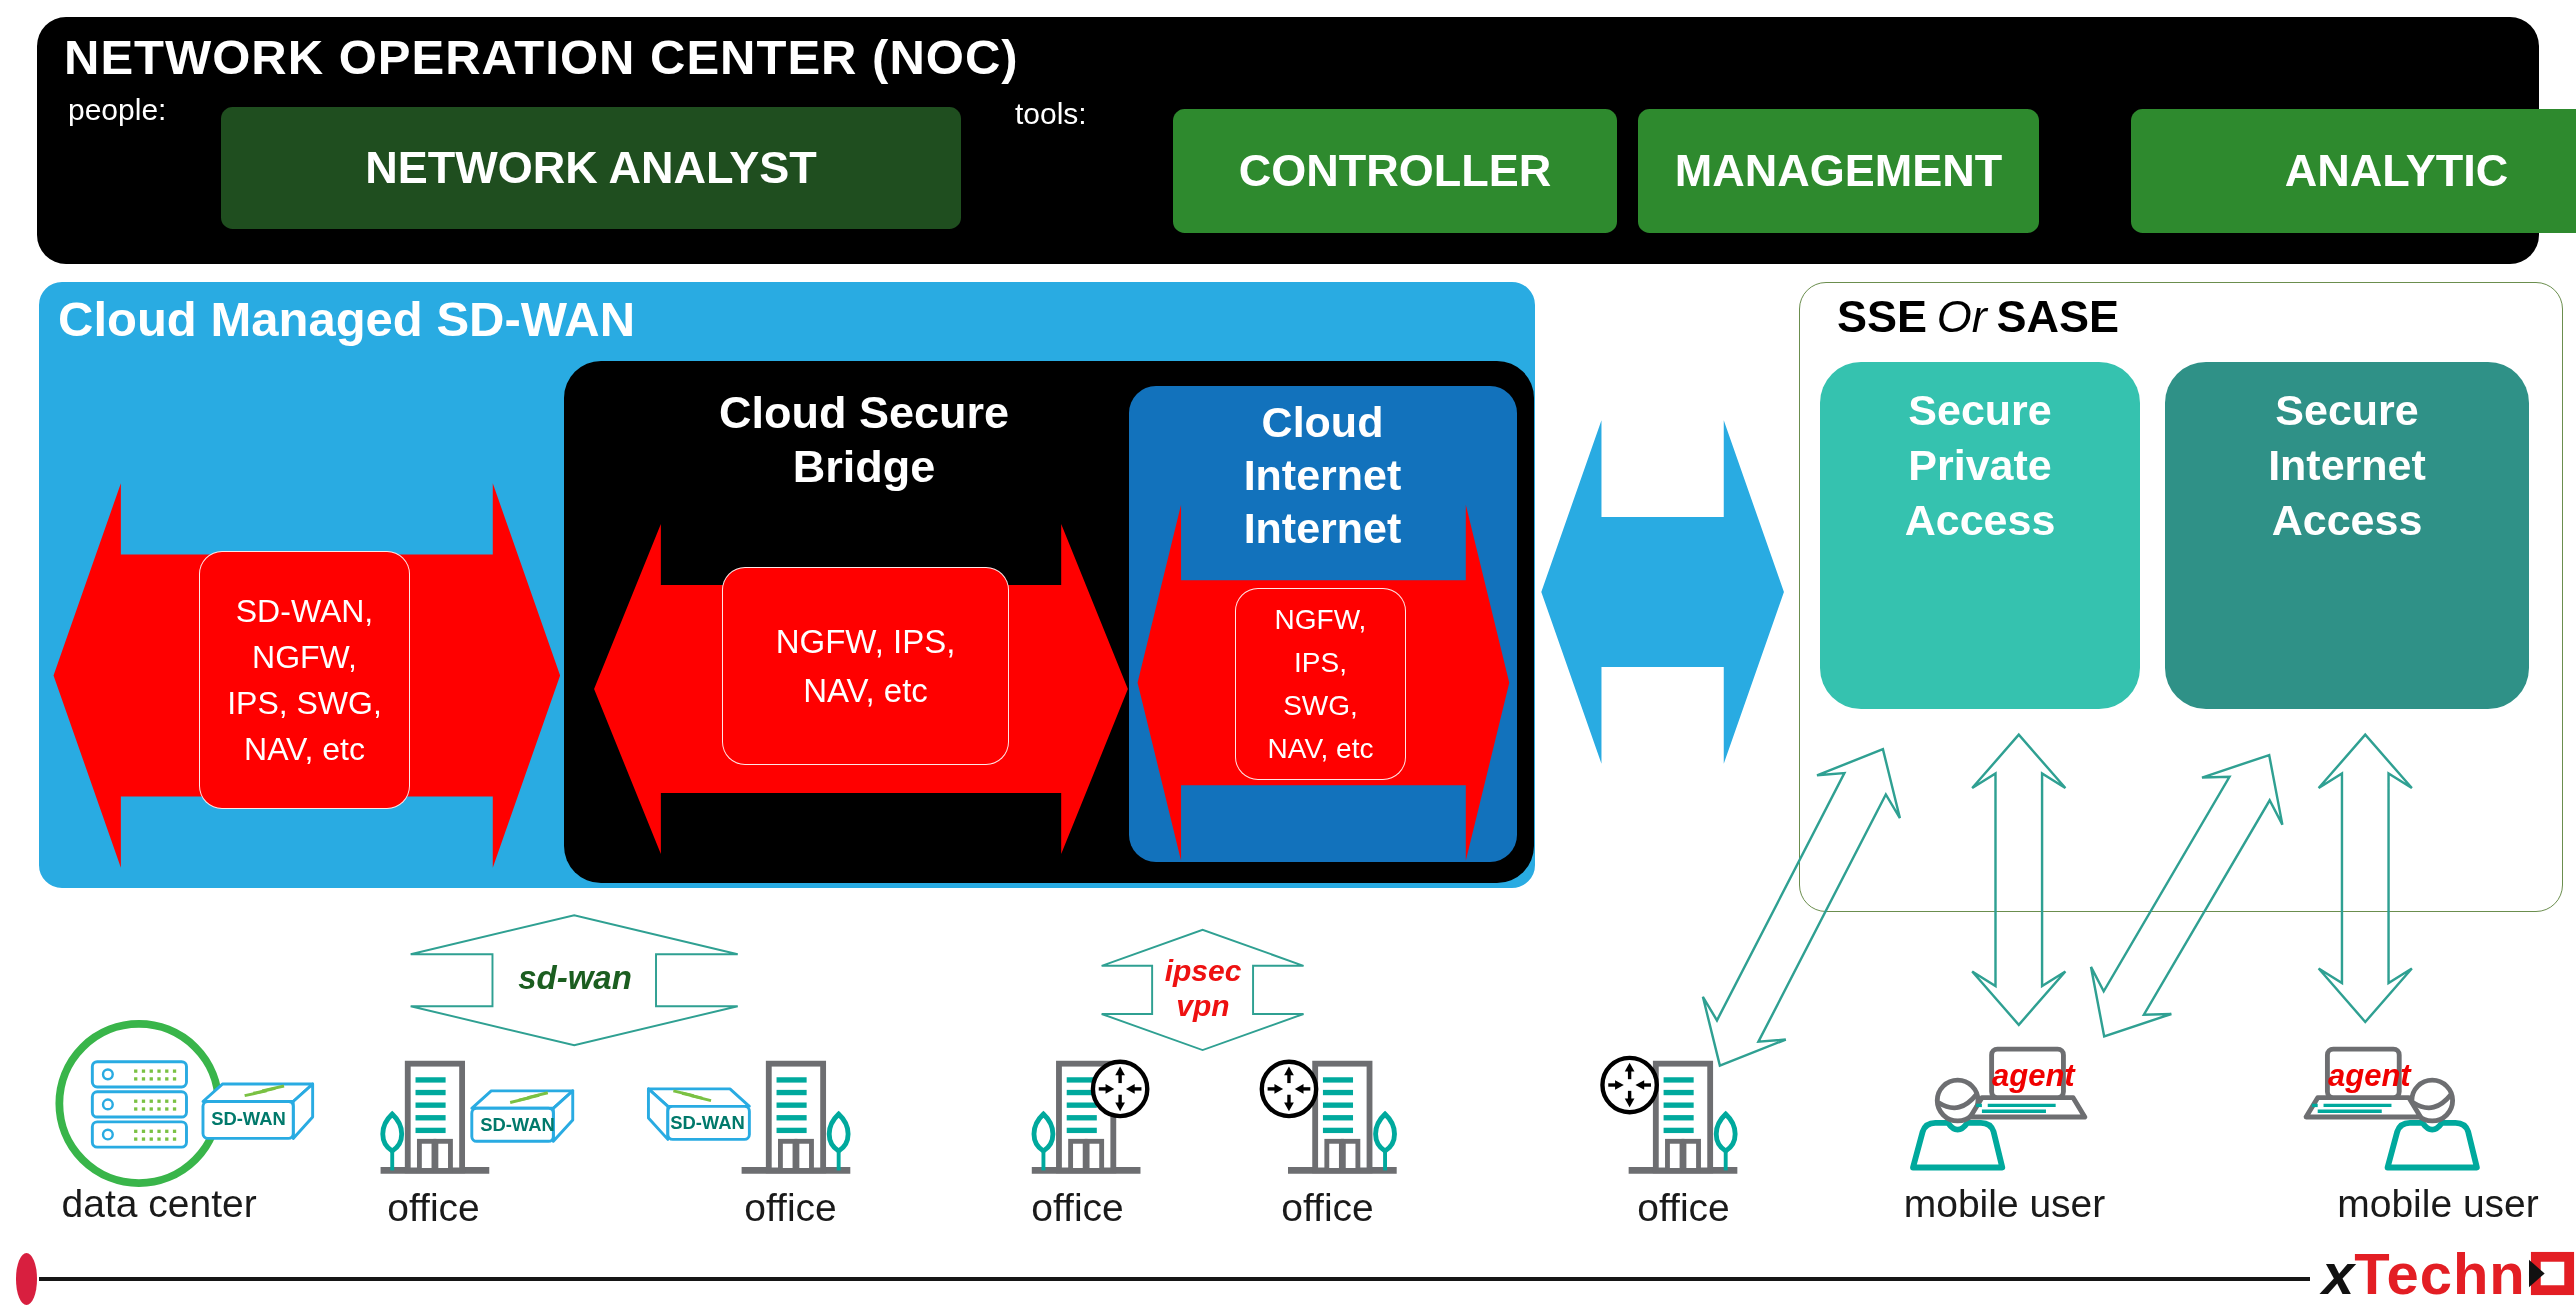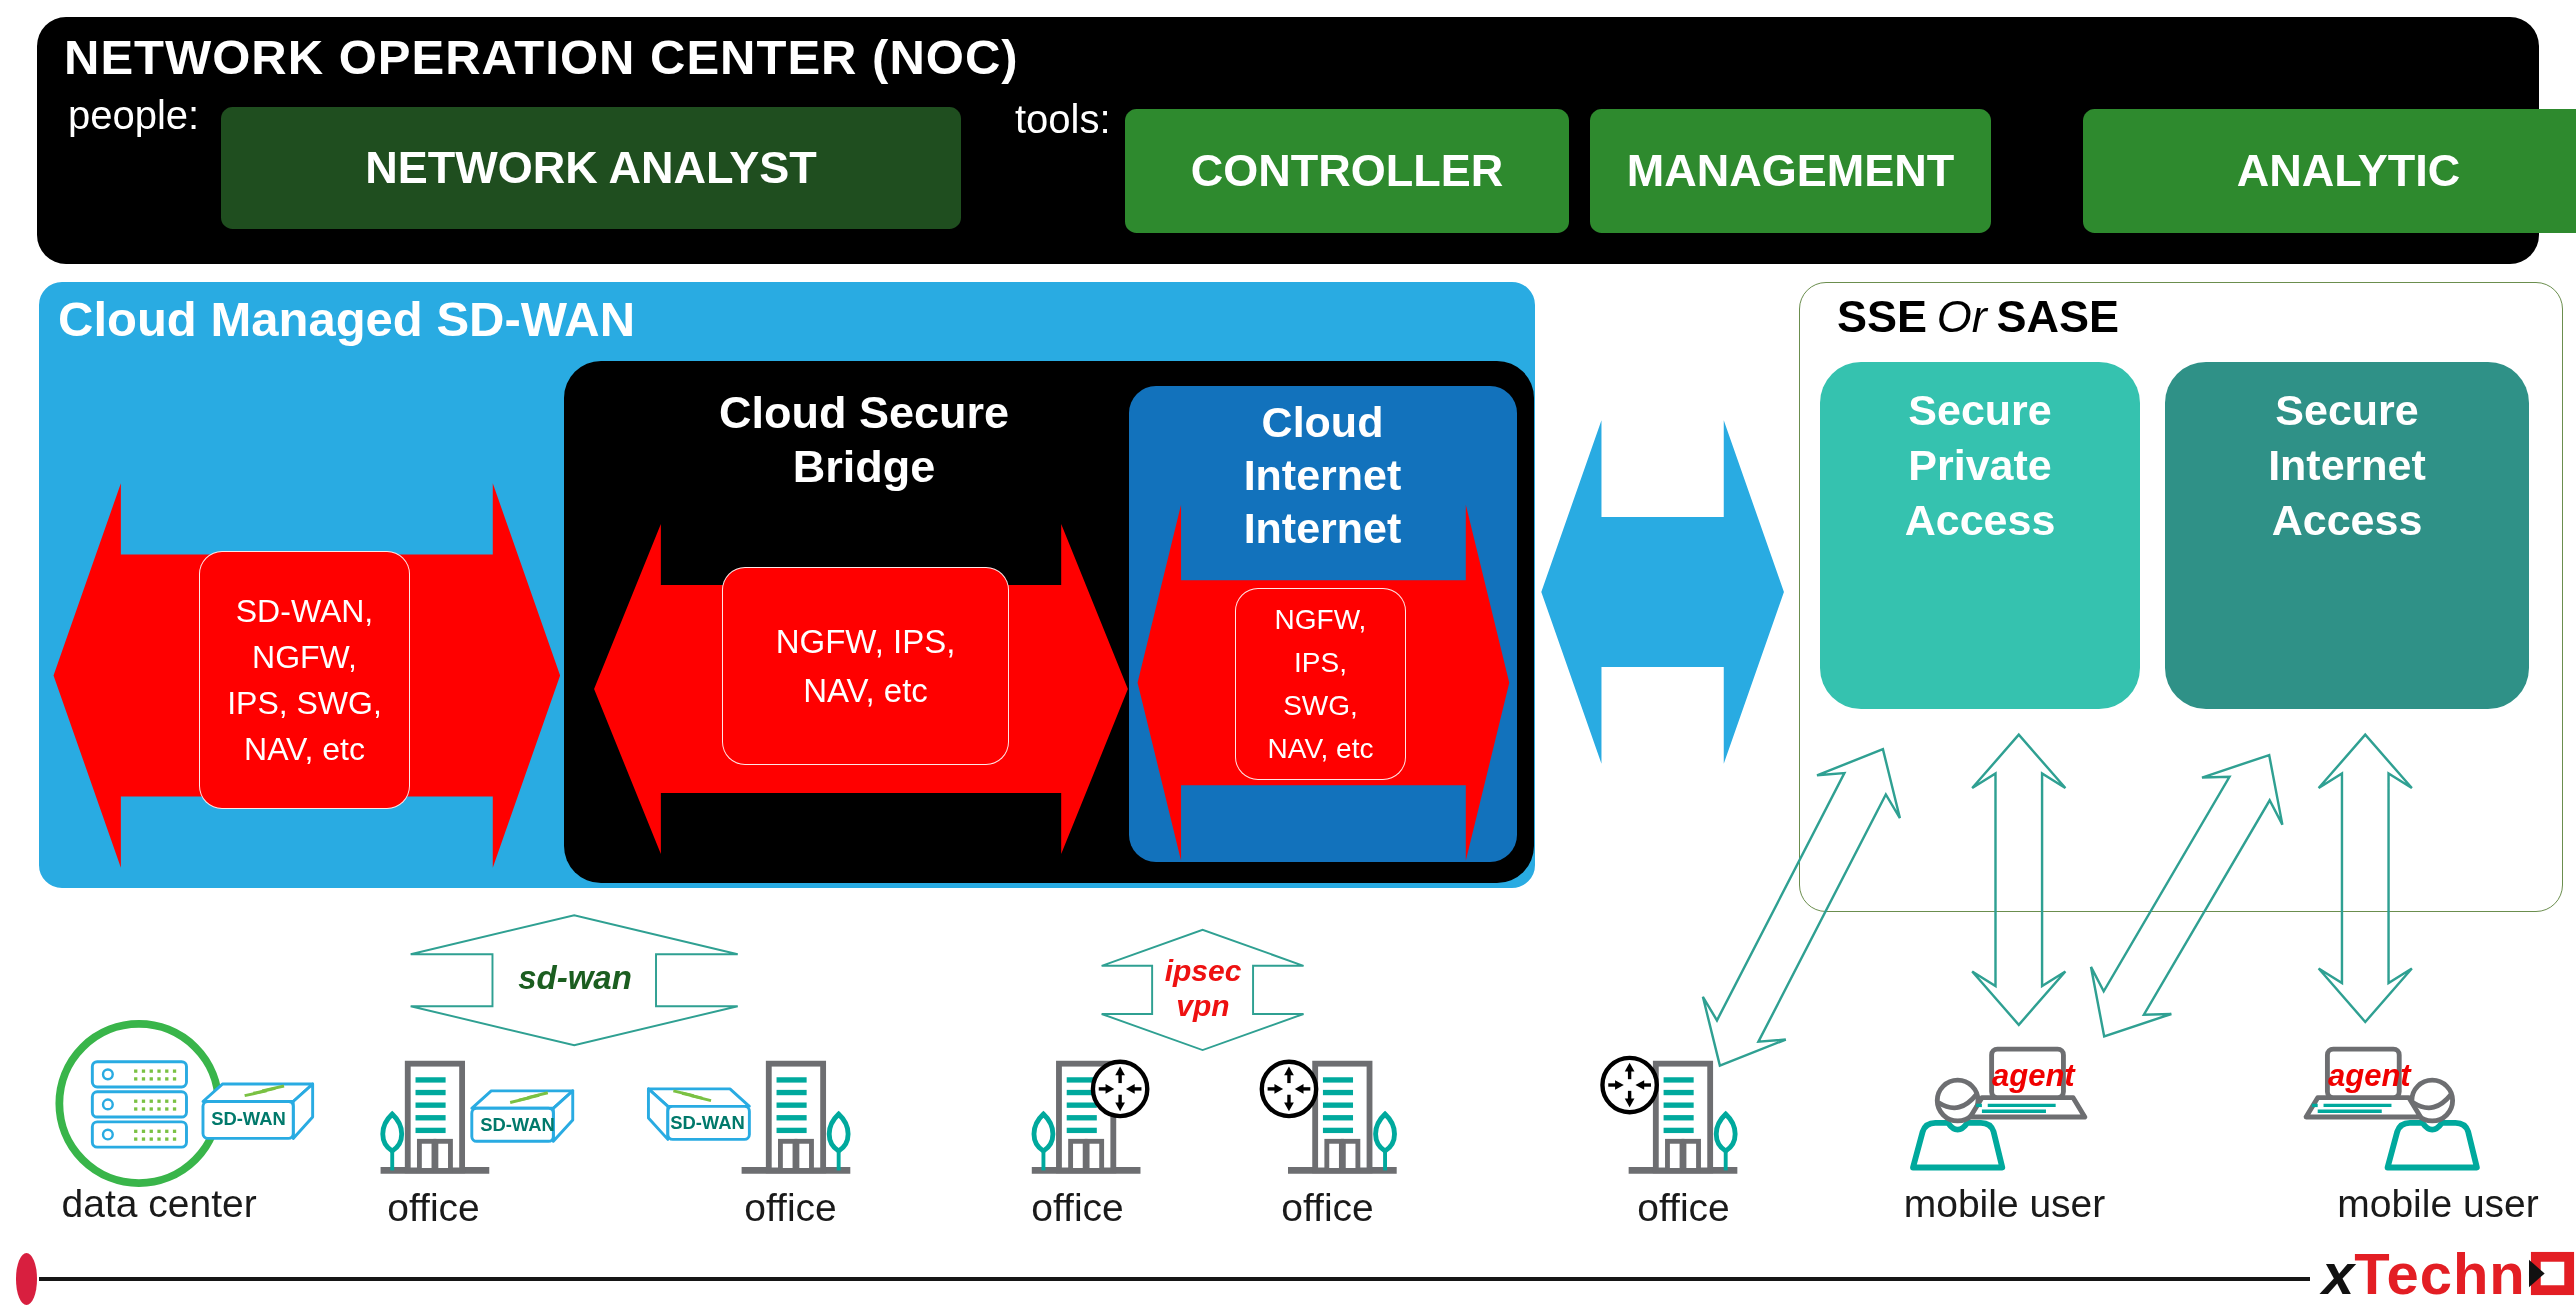--- a/index.html
+++ b/index.html
@@ -2,24 +2,24 @@
 <html><head>
 <meta charset="utf-8">
 <style>
   html,body{margin:0;padding:0;background:#fff;}
   #canvas{position:relative;width:2576px;height:1316px;background:#fff;overflow:hidden;
           font-family:"Liberation Sans", sans-serif;}
   .abs{position:absolute;}
   .z1{z-index:1}.z2{z-index:2}.z3{z-index:3}
   .noc{left:37px;top:16.5px;width:2502px;height:247px;background:#000;border-radius:29px;}
   .noc-title{left:64px;top:29px;color:#fff;font-size:49px;font-weight:bold;letter-spacing:1px;}
-  .side-label{color:#fff;font-size:40px;}
+  .side-label{color:#fff;font-size:30px;}
   .btn{color:#fff;font-weight:bold;font-size:45px;display:flex;align-items:center;justify-content:center;border-radius:11.6px;text-align:center;}
   .analyst{background:#1F4E1F;}
-  .tool{background:#2E8A2E;}
+  .tool{background:#2E8A2E;margin-left:48px;}
   .cmsw{left:37px;top:280px;width:1500px;height:610px;background:#29ABE2;border:2.9px solid #fff;border-radius:25px;box-sizing:border-box;}
   .cmsw-title{left:58px;top:291px;color:#fff;font-size:49px;font-weight:bold;}
   .csb{left:564px;top:361px;width:970px;height:522px;background:#000;border-radius:37px;}
   .cig{left:1129px;top:386px;width:388px;height:476px;background:#1272BC;border-radius:27px;}
   .panel-title{color:#fff;font-weight:bold;text-align:center;}
   .sse{left:1799px;top:282px;width:764px;height:630px;background:#fff;border:1.9px solid #6B8E4E;border-radius:27px;box-sizing:border-box;}
   .sse-title{left:1837px;top:291px;font-size:45px;color:#000;}
   .sse-title .b{font-weight:bold;}
   .sse-title .i{font-style:italic;font-weight:500;padding:0 9.7px;}
   .access{border-radius:41px;color:#fff;font-weight:bold;font-size:43px;text-align:center;line-height:55px;padding-top:21.4px;box-sizing:border-box;}

